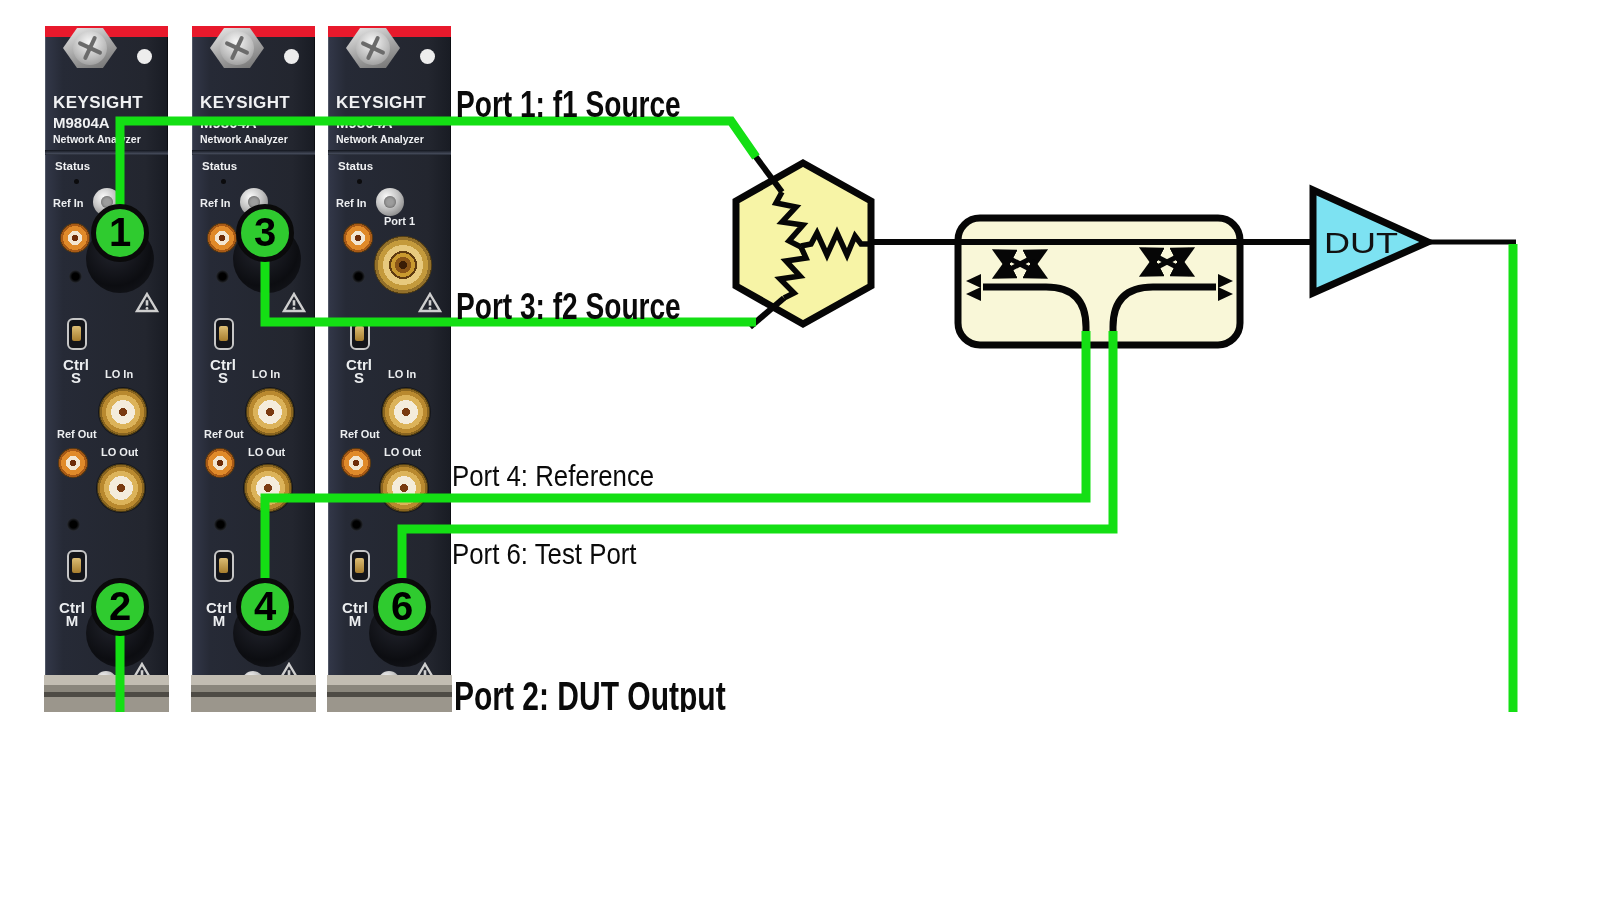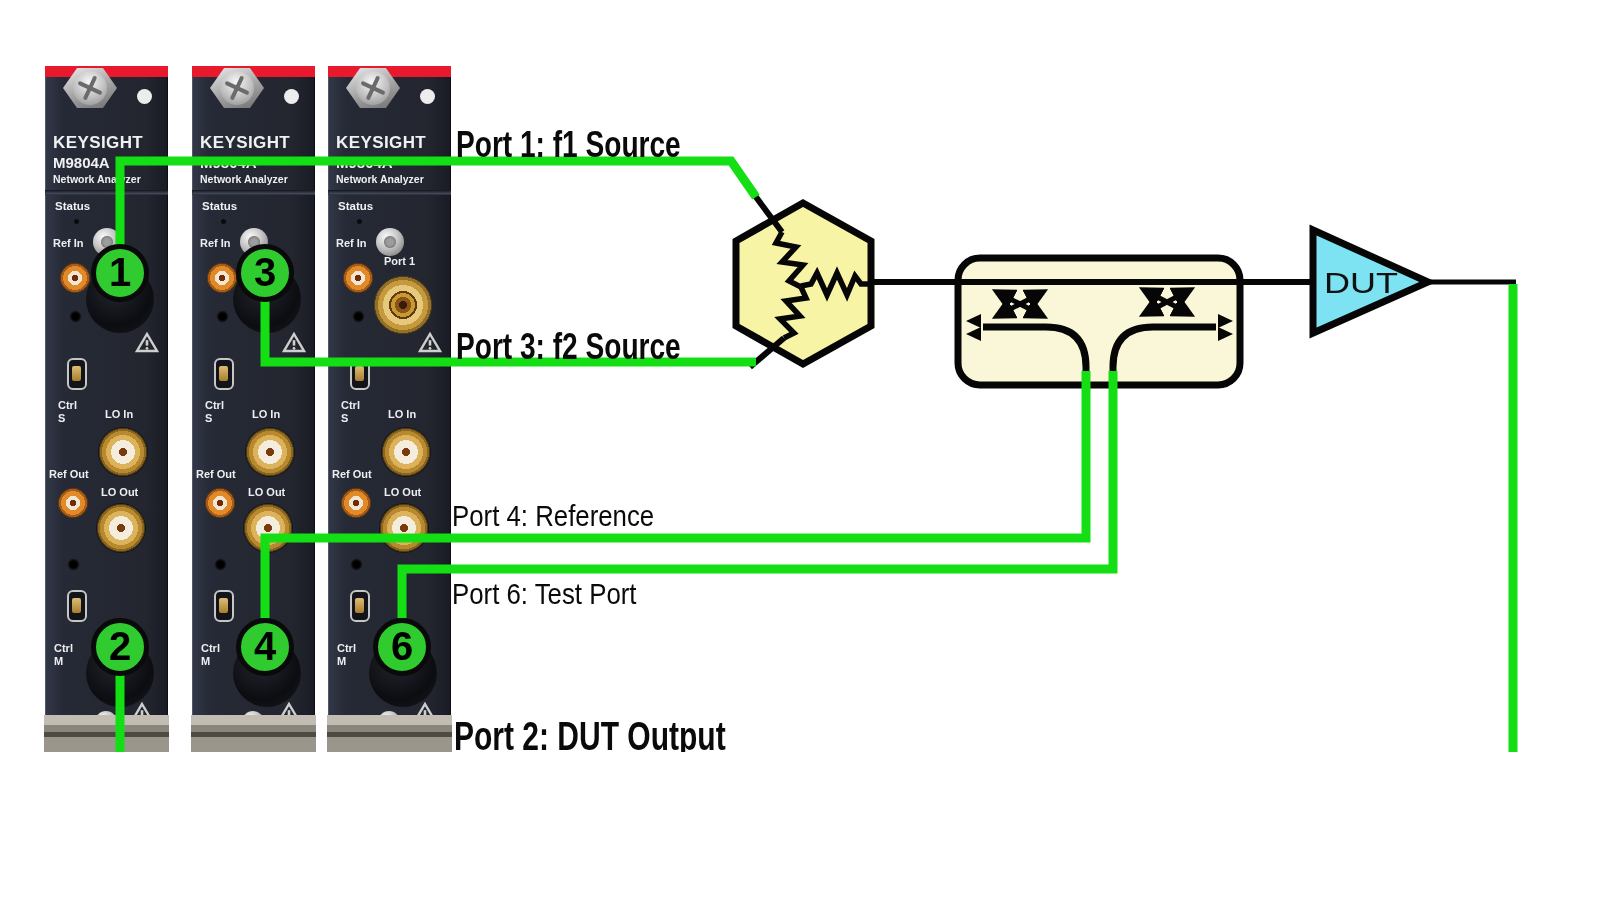--- a/index.html
+++ b/index.html
@@ -5,21 +5,21 @@
   :root{
     --wire-green:#14DF14;
     --badge-green:#2FCB2F;
     --combiner-fill:#F7F4A6;
     --coupler-fill:#F9F7D8;
     --dut-fill:#7DE2F2;
     --panel:#272B36;
     --stripe-red:#E8192C;
   }
   html,body{margin:0;padding:0;background:#fff;font-family:"Liberation Sans",sans-serif;}
-  #stage{position:relative;width:1600px;height:712px;background:#fff;overflow:hidden;margin-top:40px;}
+  #stage{position:relative;width:1600px;height:712px;background:#fff;overflow:hidden;}
 
   
   .module{position:absolute;top:26px;width:123px;height:841px;z-index:10;}
   .module *{position:absolute;box-sizing:border-box;}
   .panel{left:0;top:0;width:123px;height:649px;
     background:linear-gradient(90deg,#323748,#262a36 14%,#23262f 82%,#191c24);
     border-left:1px solid #515766;border-right:1px solid #0c0e13;}
   .stripe{left:0;top:0;width:100%;height:11px;background:var(--stripe-red);}
   .hexnut{left:18px;top:2px;width:54px;height:40px;
     clip-path:polygon(26% 0,74% 0,100% 50%,74% 100%,26% 100%,0 50%);
@@ -41,24 +41,24 @@
   .sdot{left:29px;top:153px;width:5px;height:5px;border-radius:50%;background:#0b0b0d;}
   .torx{border-radius:50%;background:radial-gradient(circle at 38% 32%,#fbfbfb,#c3c3c3 45%,#8d8d8d 78%,#666);}
   .torx::after{content:"";position:absolute;left:28%;top:28%;width:44%;height:44%;
     border-radius:50%;background:#9d9d9d;box-shadow:inset 0 0 3px #555;}
   .torx-a{left:48px;top:162px;width:28px;height:28px;}
   .torx-b{left:50px;top:645px;width:22px;height:22px;}
   .lbl{color:#eceef0;font-weight:bold;font-size:11px;white-space:nowrap;}
   .lbl-refin{left:8px;top:171px;}
   .lbl-port1{left:56px;top:189px;}
   .lbl-loin{left:60px;top:342px;}
-  .lbl-refout{left:4px;top:402px;}
+  .lbl-refout{left:12px;top:402px;}
   .lbl-loout{left:56px;top:420px;text-align:right;}
   .lbl-port2{left:56px;top:559px;}
-  .ctrl{width:36px;line-height:12.5px;font-size:11px;font-weight:bold;color:#eceef0;}
+  .ctrl{width:36px;text-align:center;line-height:12.5px;font-size:15px;font-weight:bold;color:#eceef0;}
   .ctrl-s{left:13px;top:333px;}
   .ctrl-m{left:9px;top:576px;}
   .sma-s{width:30px;height:30px;border-radius:50%;
     background:radial-gradient(circle,#6e2c08 0 3px,#f2e6d2 3px 7px,#e08a2a 7px 12px,#a85a16 12px 14px,#5e3a0e 14px 15px);}
   .refin{left:15px;top:197px;}
   .refout{left:13px;top:422px;}
   .sma-l{width:48px;height:48px;border-radius:50%;box-shadow:0 0 0 1px #14161c;
     background:radial-gradient(circle,#7a3a10 0 4px,#f4ecdc 4px 12px,#dcb35a 12px 17px,#b9892f 17px 21px,#8a651f 21px 23px,#55400f 23px 24px);}
   .loin{left:54px;top:362px;}
   .loout{left:52px;top:438px;}

